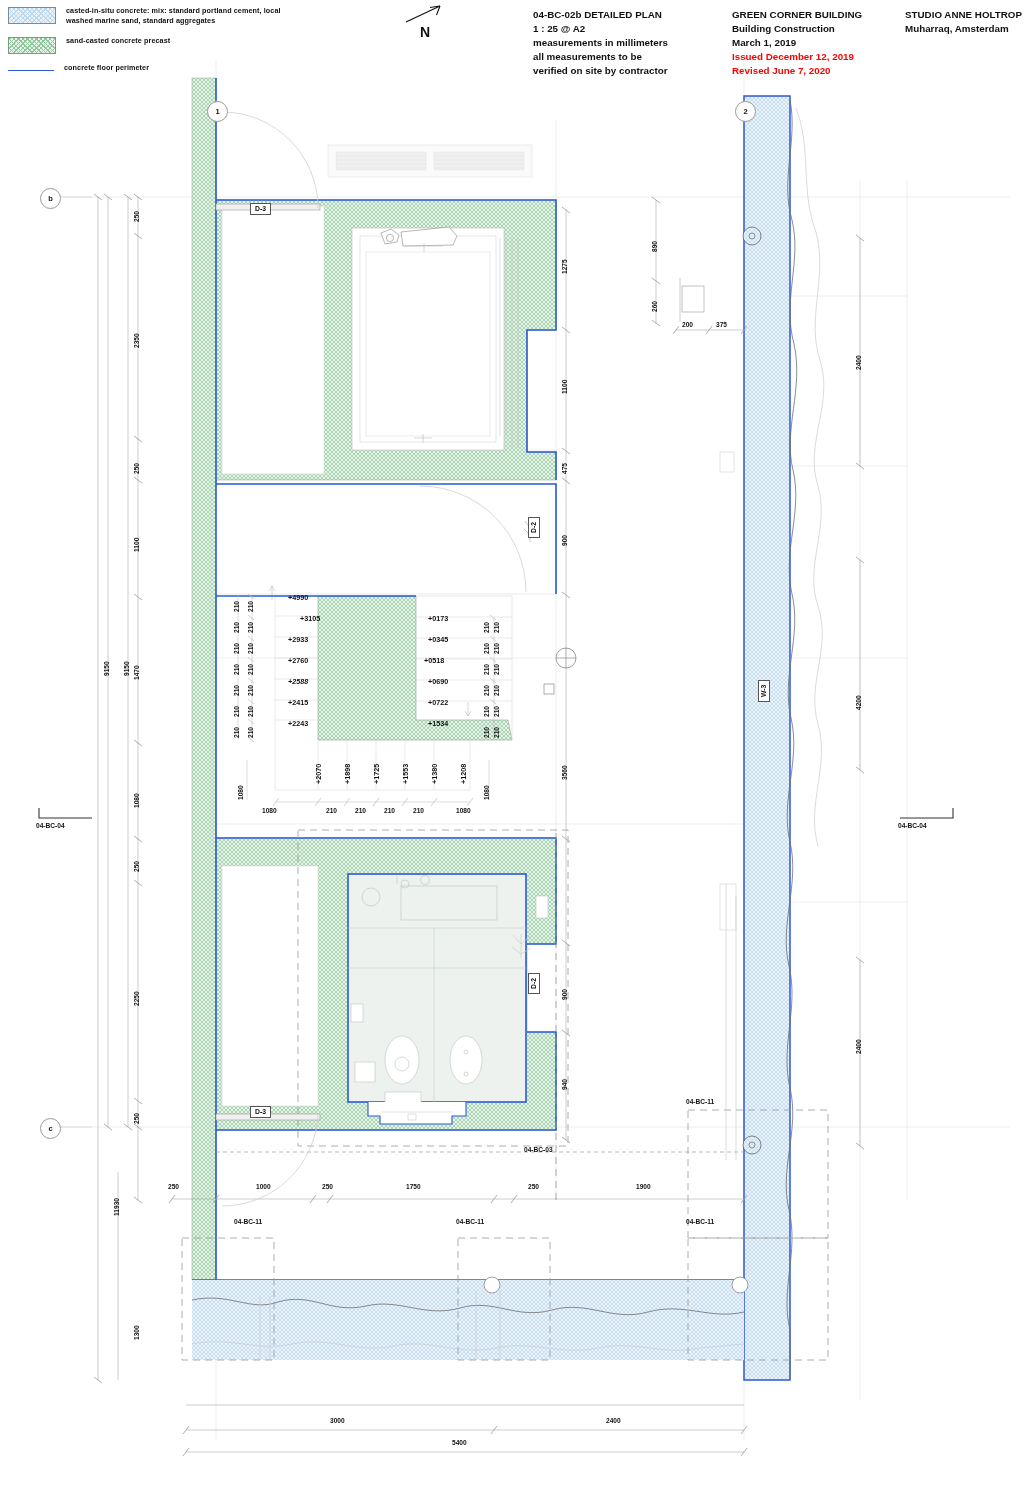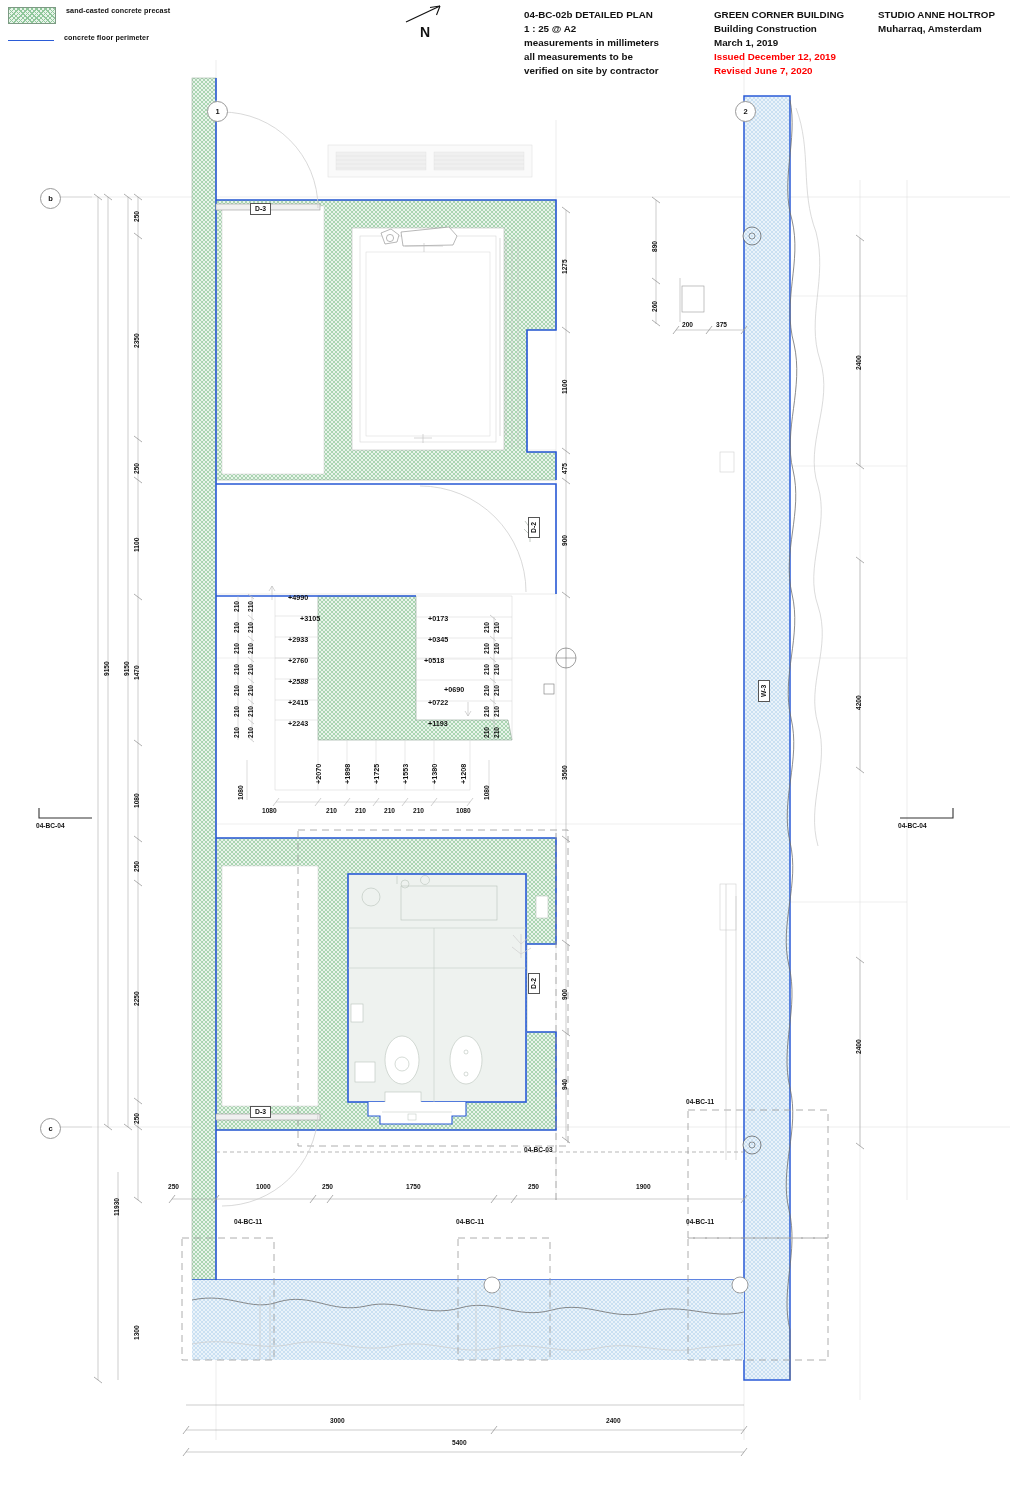--- a/index.html
+++ b/index.html
@@ -23,21 +23,21 @@
       repeating-linear-gradient(-45deg,#8fc79a 0 1px,transparent 1px 3.2px);}
   .sw-line{height:0;border-top:1.6px solid #2a5bd7;margin-top:7px;}
   .leg-txt{font-size:7.2px;font-weight:bold;line-height:1.45;letter-spacing:.1px;}
 
   
   #north{left:400px;top:2px;width:50px;text-align:center;}
   #north .n-letter{font-size:14px;font-weight:bold;margin-top:-2px;}
 
   
   #title-block{left:524px;top:8px;display:flex;gap:0;}
-  .tb-col{font-size:9.8px;font-weight:bold;line-height:1.42;}
+  .tb-col{font-size:9.8px;font-weight:bold;line-height:1.42;margin-left:9px;}
   .tb-col.c1{width:190px;}
   .tb-col.c2{width:164px;}
   .tb-col.c3{width:150px;}
   .tb-red{color:#ff0000;}
 
   
   #plan{left:0;top:0;width:1024px;height:1490px;}
   svg{display:block;}
 
   
@@ -49,20 +49,24 @@
   .tag.v{transform-origin:0 0;transform:rotate(-90deg);}
   .bubble{width:19px;height:19px;border:0.8px solid #999;border-radius:50%;
           background:#fff;font-size:7.5px;font-weight:bold;
           display:flex;align-items:center;justify-content:center;}
   .secmark{font-size:6.6px;font-weight:bold;white-space:nowrap;}
 </style>
 </head>
 <body>
 
 <div class="abs" id="legend">
+  <div class="leg-row">
+    <div class="leg-swatch sw-insitu"></div>
+    <div class="leg-txt">casted-in-situ concrete: mix: standard portland cement, local washed marine sand, standard aggregates</div>
+  </div>
   <div class="leg-row">
     <div class="leg-swatch sw-precast"></div>
     <div class="leg-txt">sand-casted concrete precast</div>
   </div>
   <div class="leg-row">
     <div class="leg-swatch sw-line"></div>
     <div class="leg-txt">concrete floor perimeter</div>
   </div>
 </div>
 
@@ -598,22 +602,22 @@
 <div class="abs lbl elev" style="left:300px;top:615px;">+3105</div>
 <div class="abs lbl elev" style="left:288px;top:636px;">+2933</div>
 <div class="abs lbl elev" style="left:288px;top:657px;">+2760</div>
 <div class="abs lbl elev" style="left:288px;top:678px;font-style:italic;">+2588</div>
 <div class="abs lbl elev" style="left:288px;top:699px;">+2415</div>
 <div class="abs lbl elev" style="left:288px;top:720px;">+2243</div>
 
 <div class="abs lbl elev" style="left:428px;top:615px;">+0173</div>
 <div class="abs lbl elev" style="left:428px;top:636px;">+0345</div>
 <div class="abs lbl elev" style="left:424px;top:657px;">+0518</div>
-<div class="abs lbl elev" style="left:444px;top:678px;margin-top:8px;">+0690</div>
+<div class="abs lbl elev" style="left:428px;top:678px;">+0690</div>
 <div class="abs lbl elev" style="left:428px;top:699px;">+0722</div>
-<div class="abs lbl elev" style="left:428px;top:720px;">+1193</div>
+<div class="abs lbl elev" style="left:428px;top:720px;">+1534</div>
 
 <div class="abs lbl elev v" style="left:315px;top:784px;">+2070</div>
 <div class="abs lbl elev v" style="left:344px;top:784px;">+1898</div>
 <div class="abs lbl elev v" style="left:373px;top:784px;">+1725</div>
 <div class="abs lbl elev v" style="left:402px;top:784px;">+1553</div>
 <div class="abs lbl elev v" style="left:431px;top:784px;">+1380</div>
 <div class="abs lbl elev v" style="left:460px;top:784px;">+1208</div>
 
 </body></html>

